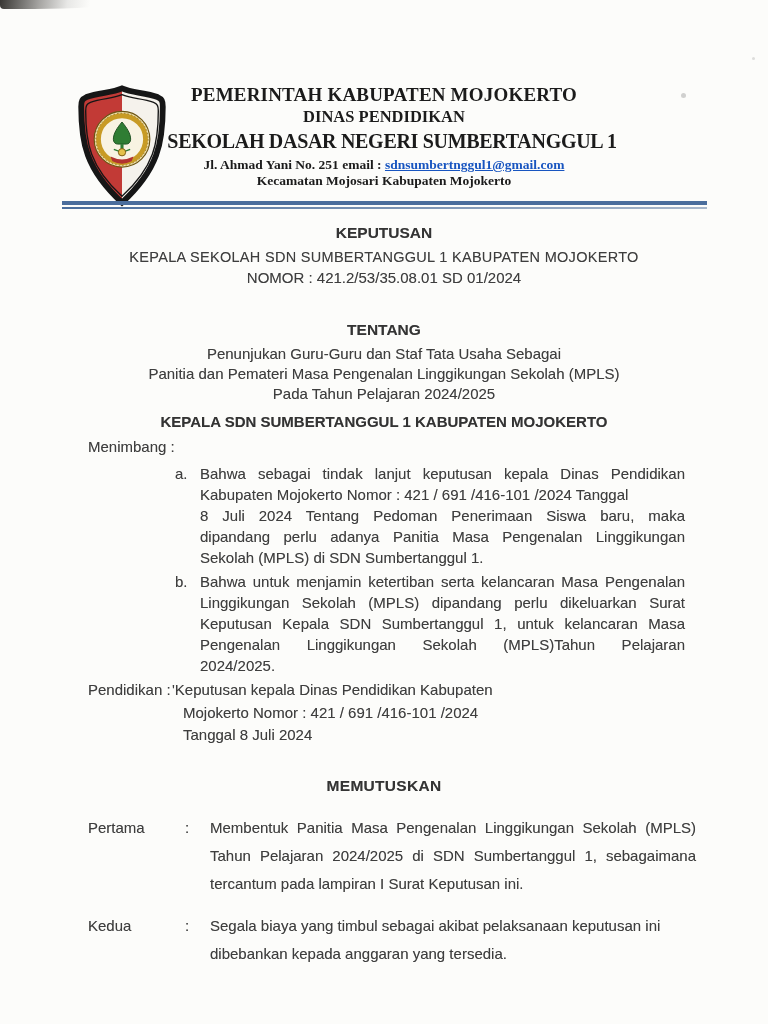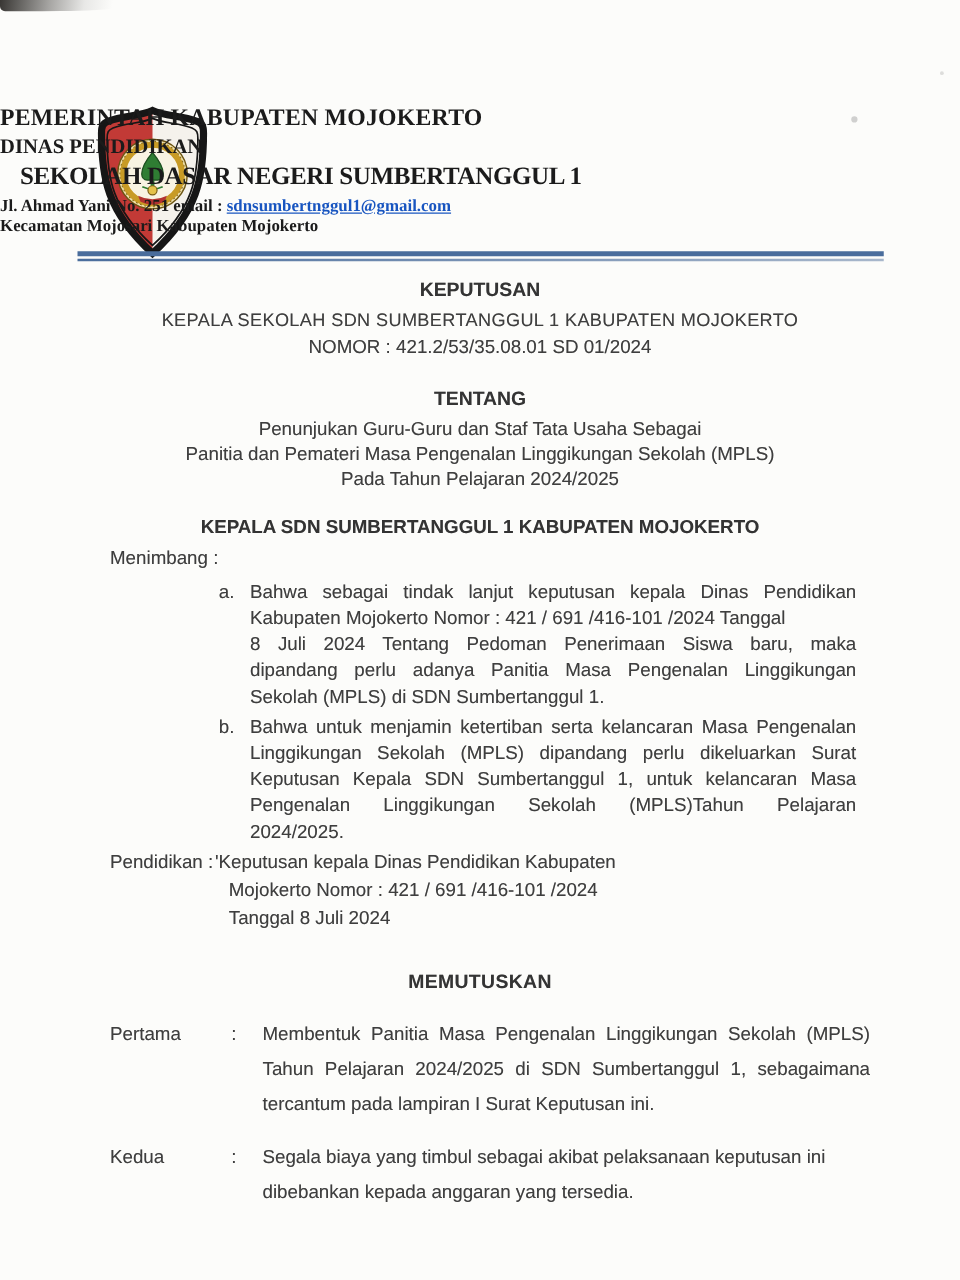--- a/index.html
+++ b/index.html
@@ -11,21 +11,21 @@
     text-shadow:0 0 0.35px rgba(80,80,80,0.45);
   }
   
   .smudge { position:absolute; top:0; left:0; width:112px; height:9px;
     background:linear-gradient(98deg, rgba(35,33,30,0.9), rgba(80,78,75,0.5) 35%, rgba(140,140,140,0.18) 60%, transparent 80%);
     border-radius:0 0 70% 4px; }
   .dot1 { position:absolute; left:681px; top:93px; width:5px; height:5px; border-radius:50%; background:rgba(125,125,125,0.35); }
   .dot2 { position:absolute; left:752px; top:57px; width:3px; height:3px; border-radius:50%; background:rgba(150,150,150,0.3); }
 
   
-  .letterhead { position:absolute; top:84px; left:0; right:0; text-align:left;
+  .letterhead { position:absolute; top:84px; left:0; right:0; text-align:center;
     font-family:"Liberation Serif","DejaVu Serif",serif; color:#1b1b1b; text-shadow:none; }
   .lh1 { font-size:19px; font-weight:bold; letter-spacing:0.2px; }
   .lh2 { font-size:16.5px; font-weight:bold; margin-top:1px; }
   .lh3 { font-size:20px; font-weight:bold; margin-top:3px; letter-spacing:-0.3px;padding-left:16px; }
   .lh4 { font-size:13.5px; font-weight:bold; margin-top:4px; }
   .lh5 { font-size:13.5px; font-weight:bold; }
   .email { color:var(--email-blue,#1855c0); text-decoration:underline; cursor:pointer; }
 
   .logo { position:absolute; top:84px; left:74px; width:96px; height:124px; }
 
@@ -35,21 +35,21 @@
     background:linear-gradient(to right, var(--rule-blue,#4a6d9c), rgba(98,126,164,0.55)); }
 
   .sec { position:absolute; left:0; right:0; }
   .center { text-align:center; }
 
   #sec-keputusan { top:224px; }
   .kp-title  { font-size:15.5px; font-weight:bold; color:#343434; margin-bottom:7px; }
   .kp-issuer { font-size:14.5px; letter-spacing:0.3px; margin-bottom:4px; }
   .kp-number { font-size:15px; }
 
-  #sec-tentang { top:311px; }
+  #sec-tentang { top:321px; }
   .tt-heading { font-size:15.5px; font-weight:bold; color:#343434; margin-bottom:5px; }
   .tt-line { font-size:15px; line-height:20px; }
 
   #sec-kepala { top:413px; font-size:15px; font-weight:bold; color:#333; }
 
   #sec-menimbang { top:438px; left:88px; right:83px; }
   .m-label { font-size:15px; line-height:18px; }
   .m-items { margin-top:7px; }
   .m-item { display:flex; }
   .m-item + .m-item { margin-top:3px; }

